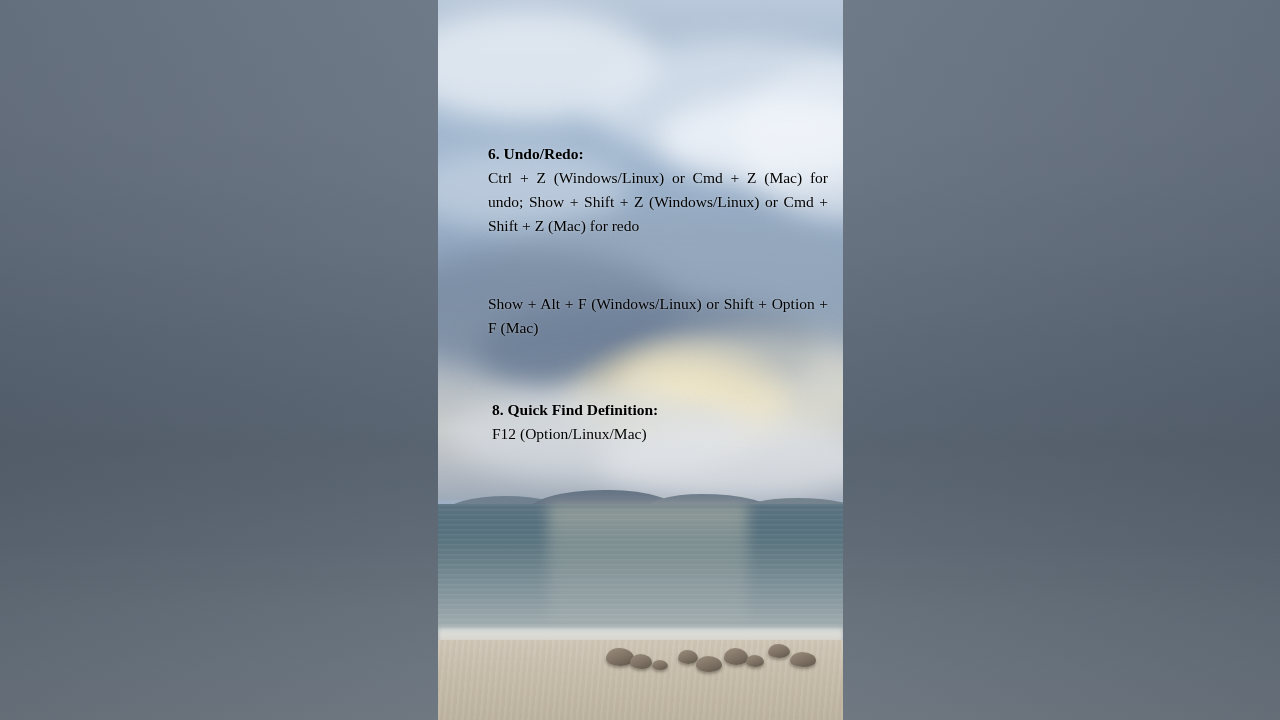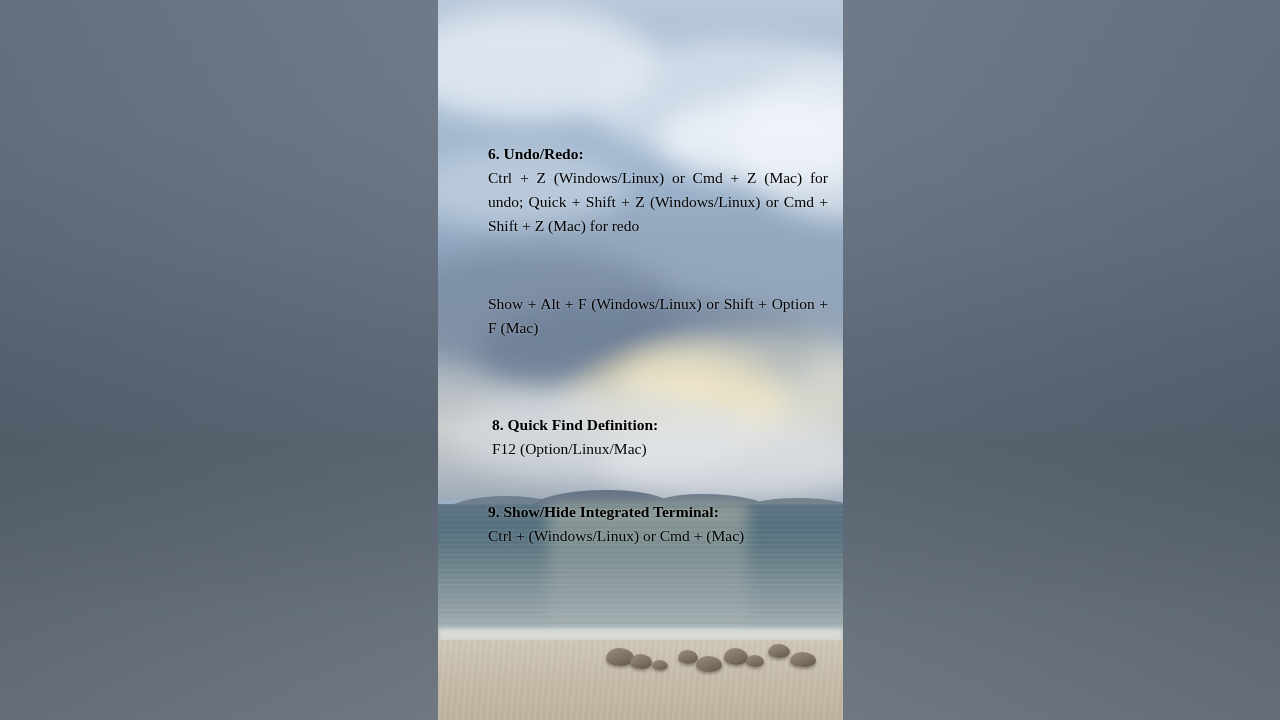--- a/index.html
+++ b/index.html
@@ -229,21 +229,21 @@
     text-align: justify;
     text-shadow: 0 0 3px rgba(255,255,255,0.35);
   }
   .block .hdr {
     font-weight: bold;
     display: block;
     text-align: left;
   }
   .b6 { top: 142px; }
   .b7 { top: 292px; }
-  .b8 { top: 398px; left: 54px; margin-top: 15px; }
+  .b8 { top: 398px; left: 54px; }
   .b9 { top: 500px; }
   b { font-weight: normal; }
 </style>
 </head>
 <body>
 
 <div id="stage">
 
   <div class="bg-fill"></div>
   <div class="bg-left-shade"></div>
@@ -287,32 +287,28 @@
     <div class="rock" style="top:656px; left:258px; width:26px; height:16px;"></div>
     <div class="rock" style="top:648px; left:286px; width:24px; height:17px;"></div>
     <div class="rock" style="top:655px; left:308px; width:18px; height:12px;"></div>
     <div class="rock" style="top:644px; left:330px; width:22px; height:14px;"></div>
     <div class="rock" style="top:652px; left:352px; width:26px; height:15px;"></div>
     <div class="rock" style="top:660px; left:214px; width:16px; height:10px;"></div>
 
     <div class="overlay">
       <div class="block b6">
         <span class="hdr">6. Undo/Redo:</span>
-        <span class="body"><b>Ctrl + Z</b><span> (Windows/Linux) or </span><b>Cmd + Z</b><span> (Mac) for undo; </span><b>Quick + Shift + Z</b><span> (Windows/Linux) or </span><b>Cmd + Shift + Z</b><span> (Mac) for redo</span></span>
+        <span class="body"><b>Ctrl + Z</b><span> (Windows/Linux) or </span><b>Cmd + Z</b><span> (Mac) for undo; </span><b>Show + Shift + Z</b><span> (Windows/Linux) or </span><b>Cmd + Shift + Z</b><span> (Mac) for redo</span></span>
       </div>
 
       <div class="block b7">
         <span class="body"><b>Show + Alt + F</b><span> (Windows/Linux) or </span><b>Shift + Option + F</b><span> (Mac)</span></span>
       </div>
 
       <div class="block b8">
         <span class="hdr"> 8. Quick Find Definition:</span>
         <span class="body"><b> F12</b><span> (Option/Linux/Mac)</span></span>
       </div>
 
-      <div class="block b9">
-        <span class="hdr">9. Show/Hide Integrated Terminal:</span>
-        <span class="body"><b>Ctrl + </b><b>(Windows/Linux) or </b><b>Cmd + </b><b>(Mac)</b></span>
-      </div>
     </div>
 
   </div>
 </div>
 
 </body></html>

